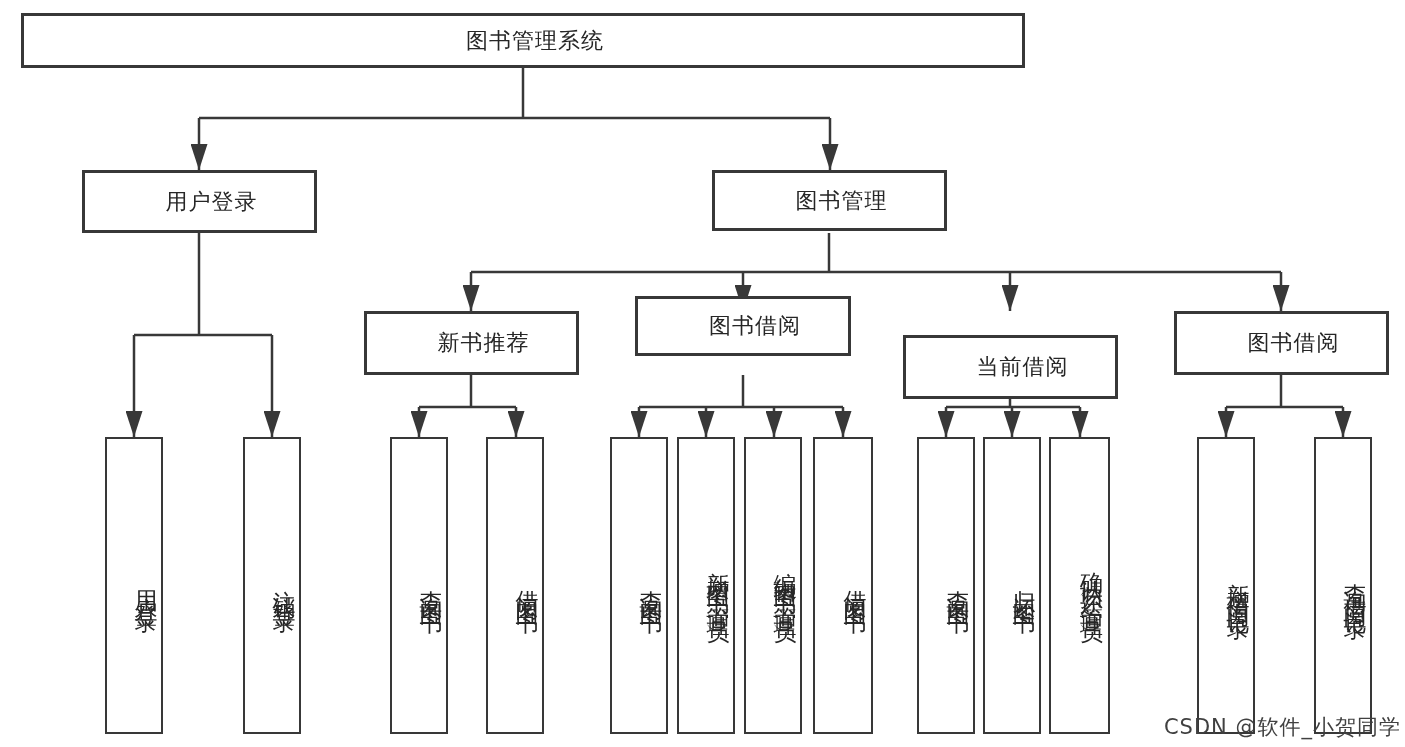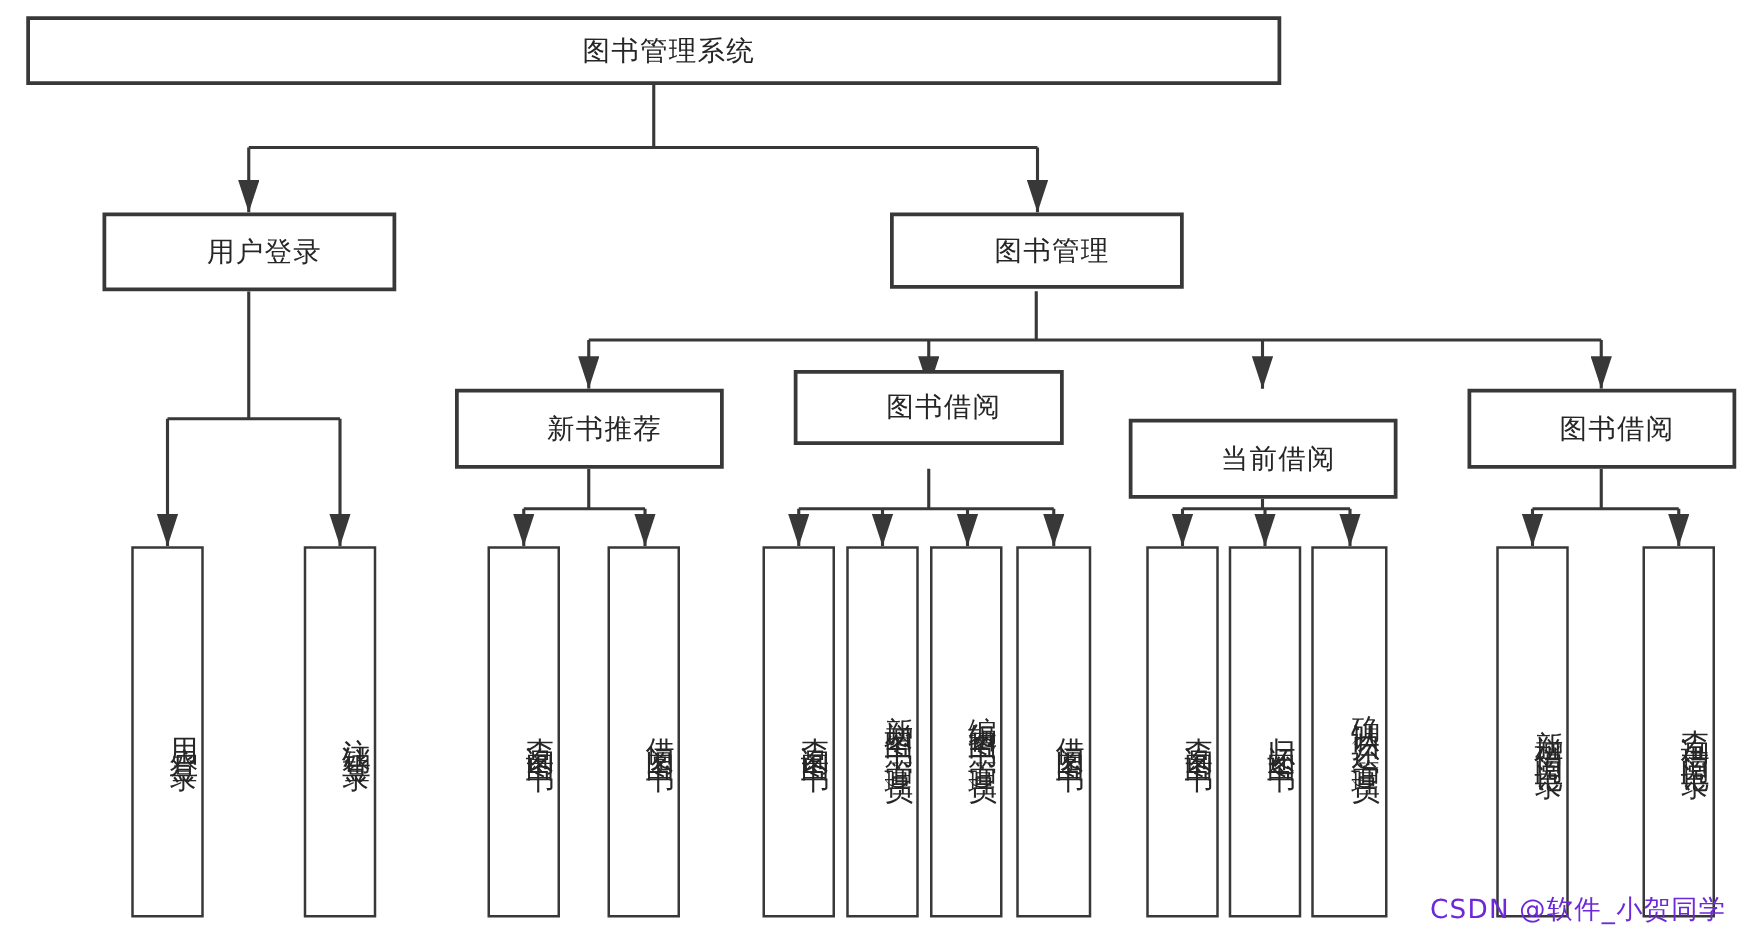--- a/index.html
+++ b/index.html
@@ -38,24 +38,24 @@
   .v-label {
     writing-mode: vertical-rl;
     text-orientation: mixed;
     font-size: 23px;
     line-height: 1.0;
     letter-spacing: 7px;
     white-space: nowrap;
   }
   .watermark {
     position: absolute;
-    right: 24px;
+    right: 4px;
     bottom: 6px;
     font-size: 21px;
-    color: #6d28d9;
+    color: #404040;
     letter-spacing: 1px;
     z-index: 3;
     white-space: nowrap;
   }
   
   #n-root          { left: 21px;   top: 13px;  width: 1004px; height: 55px; }
   #n-user-login    { left: 82px;   top: 170px; width: 235px;  height: 63px; }
   #n-book-mgmt     { left: 712px;  top: 170px; width: 235px;  height: 61px; }
   #n-new-book      { left: 364px;  top: 311px; width: 215px;  height: 64px; }
   #n-book-borrow   { left: 635px;  top: 296px; width: 216px;  height: 60px; }

